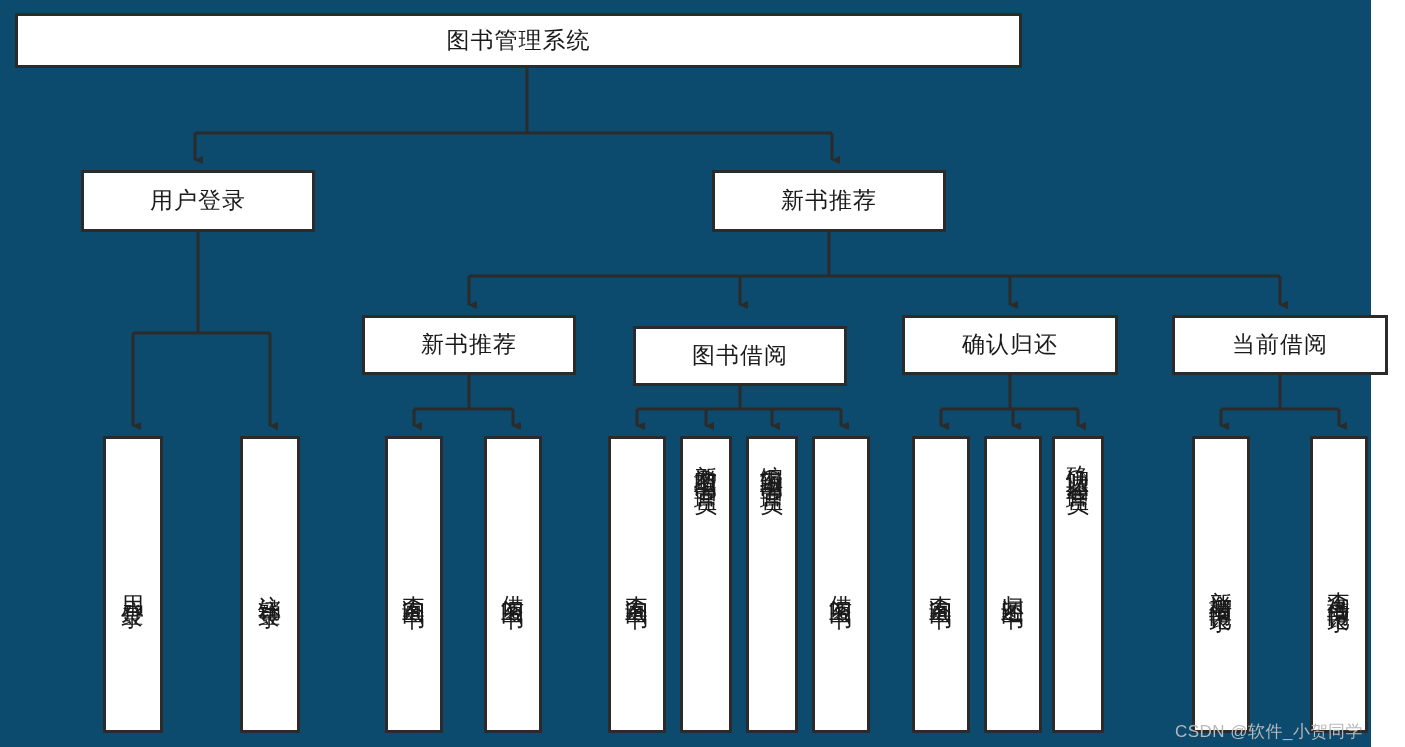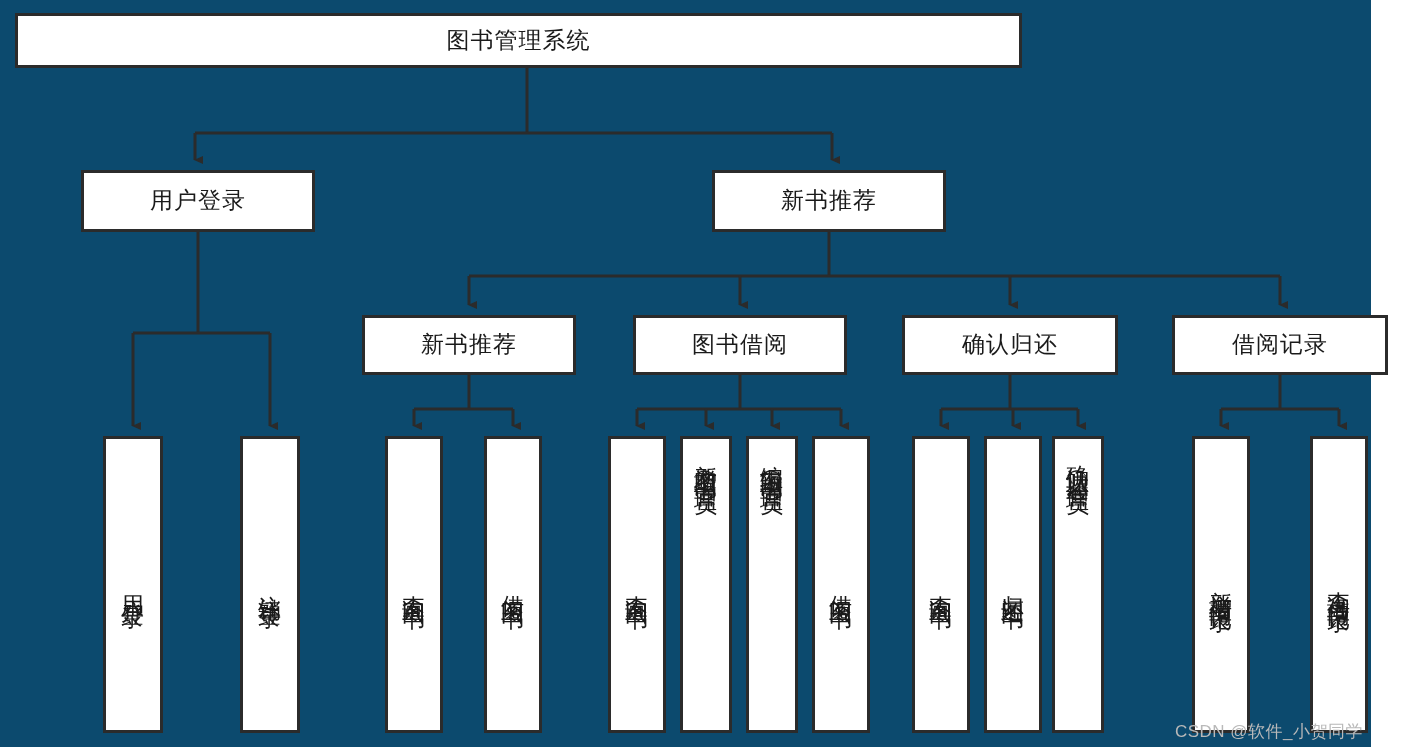--- a/index.html
+++ b/index.html
@@ -135,28 +135,28 @@
   <div class="node-box" style="left:81px; top:170px; width:234px; height:62px;">
     <span class="node-label-h">用户登录</span>
   </div>
   <div class="node-box" style="left:712px; top:170px; width:234px; height:62px;">
     <span class="node-label-h">新书推荐</span>
   </div>
 
   <div class="node-box" style="left:362px; top:315px; width:214px; height:60px;align-items:center;">
     <span class="node-label-h">新书推荐</span>
   </div>
-  <div class="node-box" style="left:633px; top:315px; width:214px; height:60px;">
+  <div class="node-box" style="left:633px; top:326px; width:214px; height:60px;">
     <span class="node-label-h">图书借阅</span>
   </div>
   <div class="node-box" style="left:902px; top:315px; width:216px; height:60px;">
     <span class="node-label-h">确认归还</span>
   </div>
   <div class="node-box" style="left:1172px; top:315px; width:216px; height:60px;">
-    <span class="node-label-h">借阅记录</span>
+    <span class="node-label-h">当前借阅</span>
   </div>
 
   <div class="node-box leaf-box centered" style="left:103px; top:436px; width:60px; height:297px;">
     <span class="node-label-v">用户登录</span>
   </div>
   <div class="node-box leaf-box centered" style="left:240px; top:436px; width:60px; height:297px;">
     <span class="node-label-v">注销登录</span>
   </div>
   <div class="node-box leaf-box centered" style="left:385px; top:436px; width:58px; height:297px;">
     <span class="node-label-v">查询图书</span>

